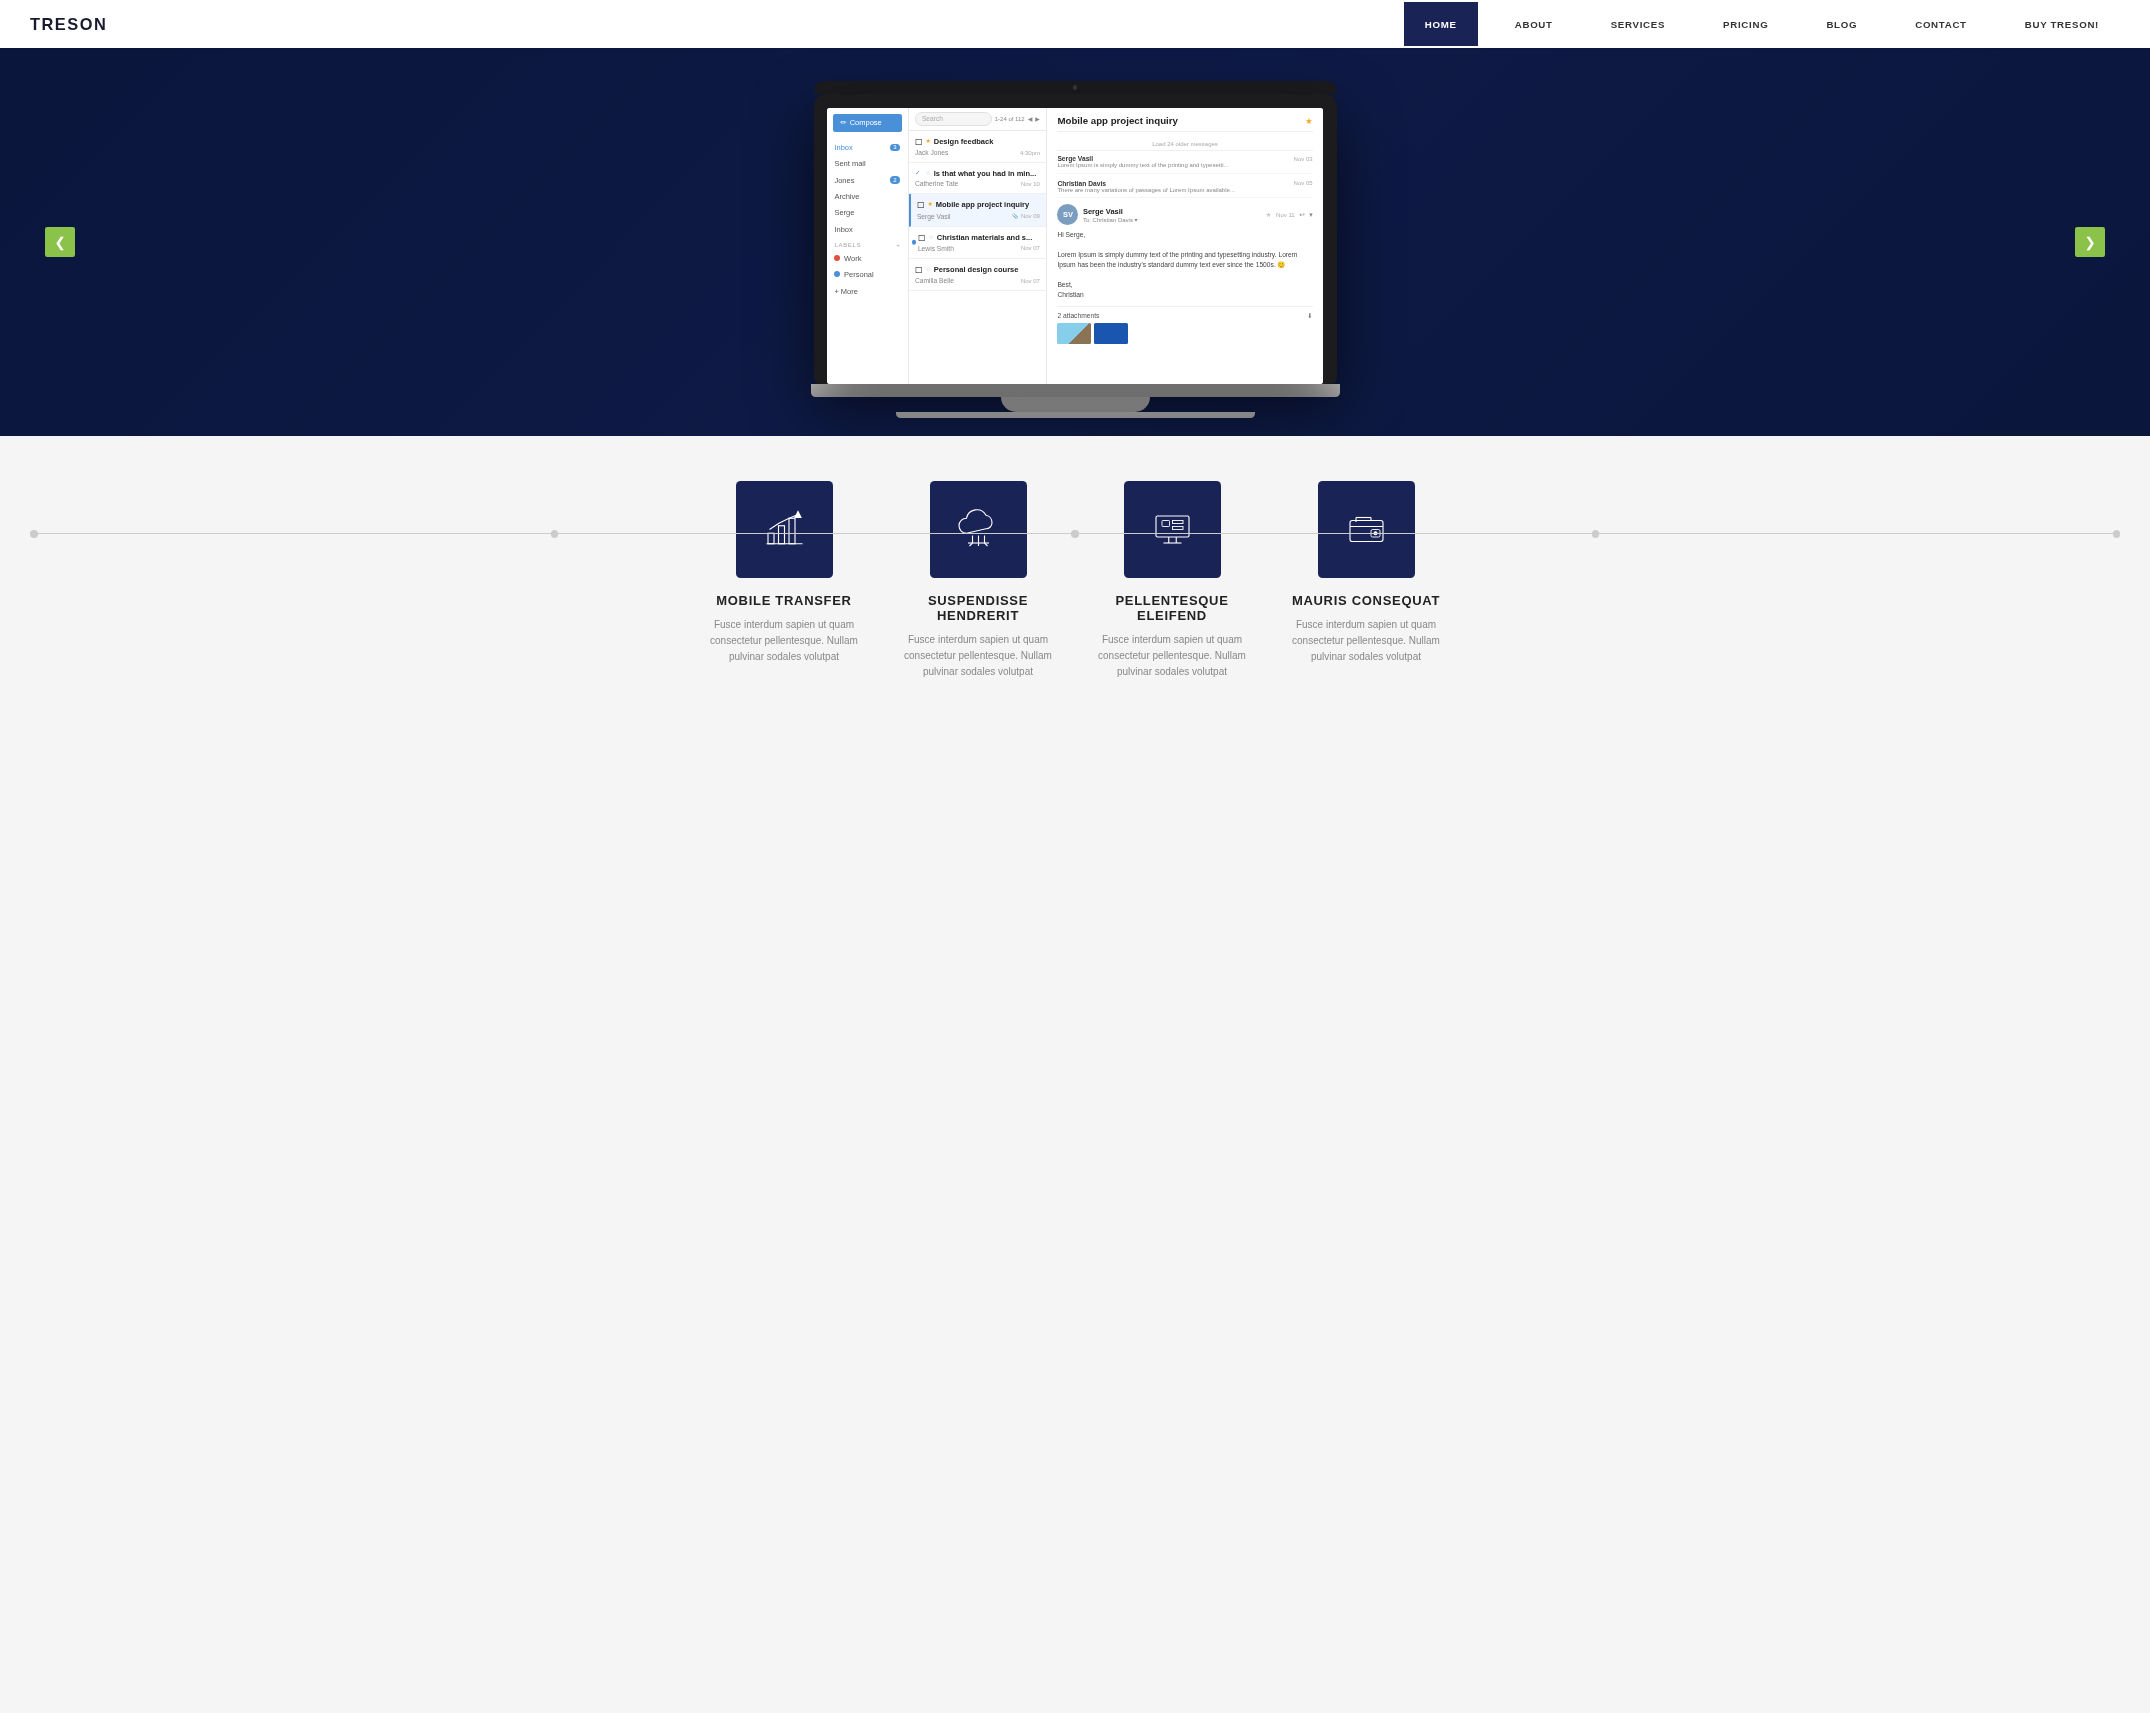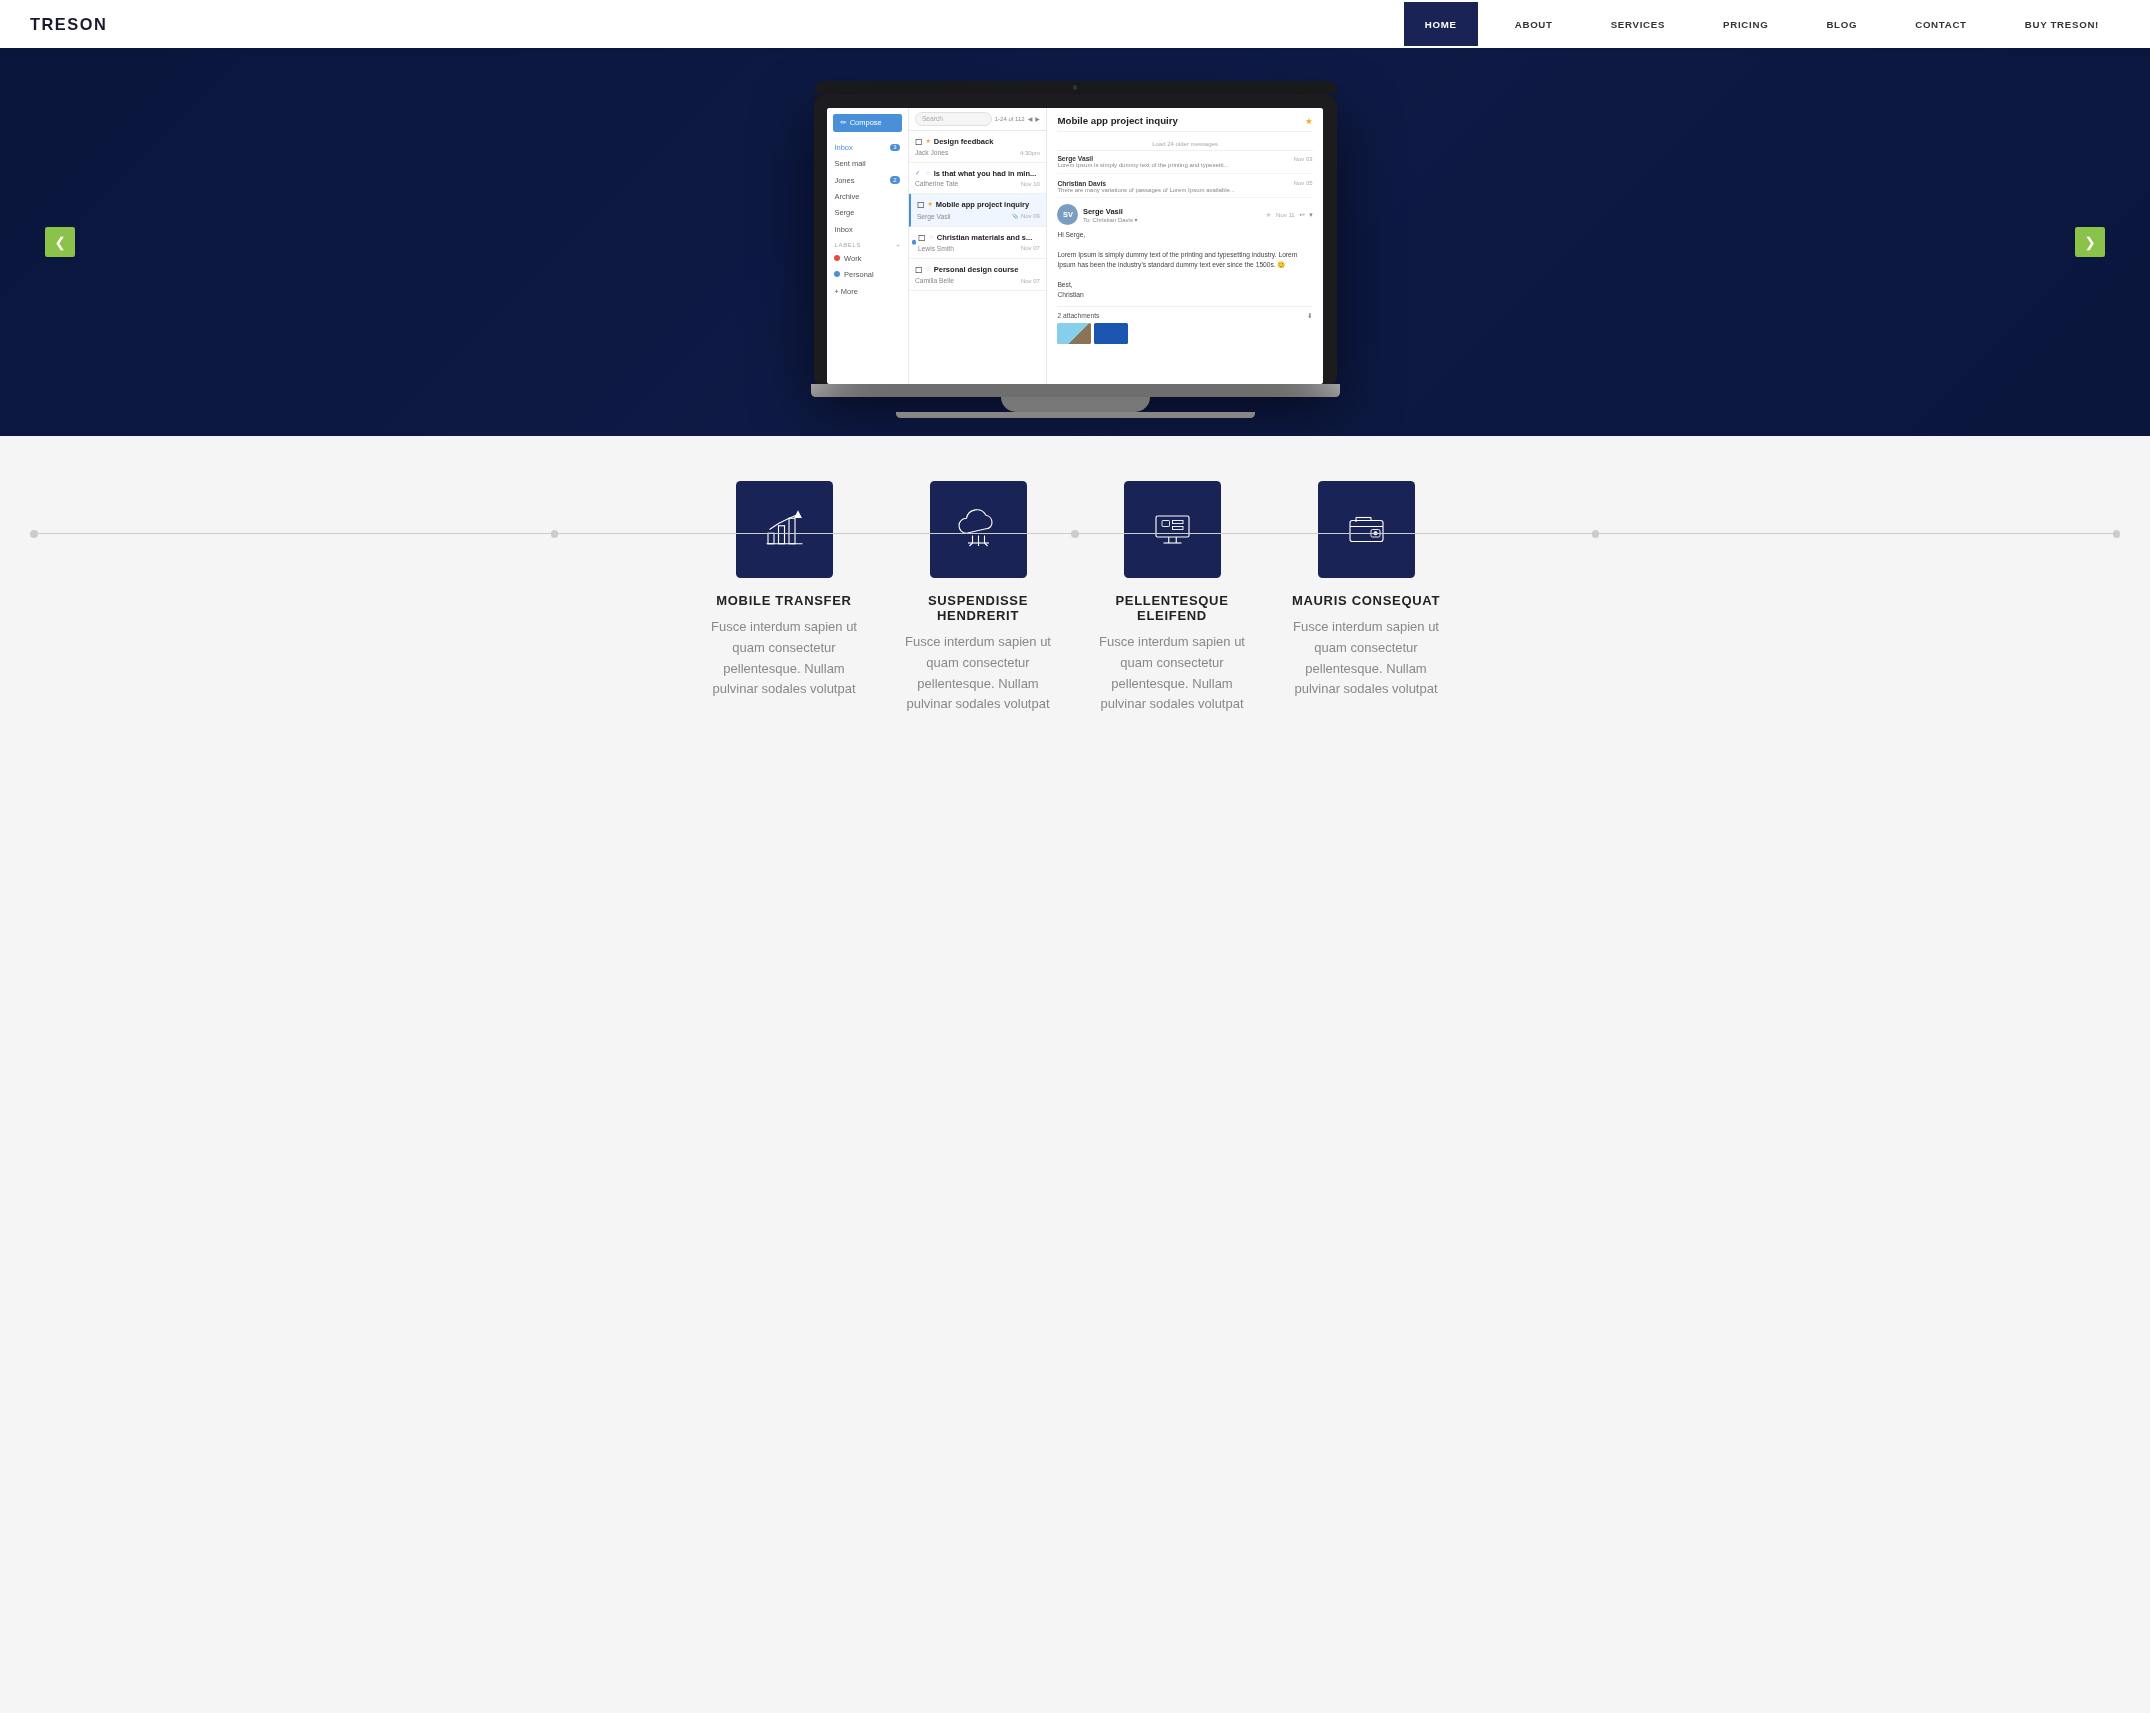--- a/index.html
+++ b/index.html
@@ -420,21 +420,21 @@
     }
     .feature-title {
       font-size: 13px;
       font-weight: 700;
       color: #222;
       letter-spacing: 0.7px;
       margin-bottom: 9px;
       text-transform: uppercase;
     }
     .feature-desc {
-      font-size: 13px;
+      font-size: 10px;
       color: #888;
       line-height: 1.6;
     }
     .features-dots-line {
       position: absolute;
       top: 49px;
       left: 0; right: 0;
       display: flex;
       align-items: center;
       justify-content: center;

